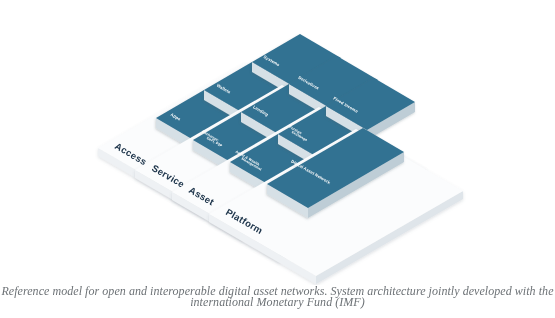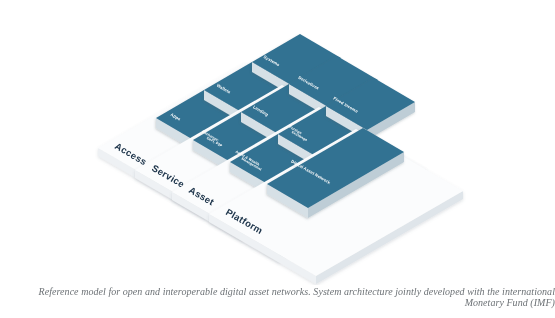--- a/index.html
+++ b/index.html
@@ -54,24 +54,24 @@
     font-weight: bold;
     font-size: 9.5px;
     letter-spacing: 0.3px;
   }
 
   #caption {
     position: absolute;
     left: 0;
     top: 286px;
     width: 555px;
-    text-align: right;
+    text-align: center;
     font-family: "Liberation Serif", serif;
     font-style: italic;
-    font-size: 10px;
+    font-size: 12px;
     color: #6d7276;
     letter-spacing: 0.05px;
     line-height: 11px;
   }
 </style>
 </head>
 <body>
 
 <div id="diagram-root">
   <svg id="iso-svg" viewBox="0 0 555 285">

